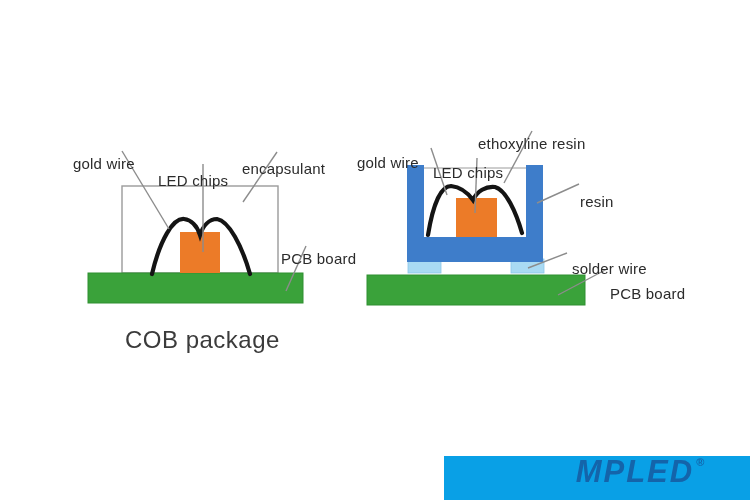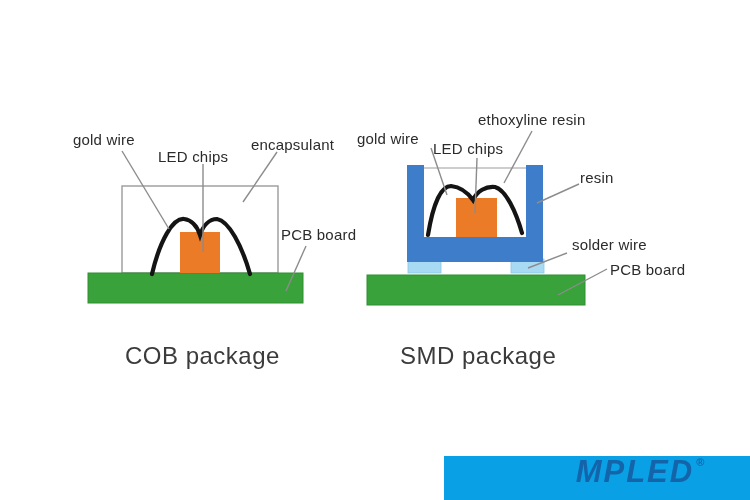--- a/index.html
+++ b/index.html
@@ -2,24 +2,24 @@
 <html style="--pcb-green: #3aa23a; --chip-orange: #ec7b28; --frame-blue: #3e7dca; --solder-light-blue: #a9daf3; --encapsulant-outline-gray: #9b9b9b; --pointer-line-gray: #8c8c8c; --wire-black: #141414; --label-text: #2b2b2b; --banner-blue: #09a0e6; --logo-blue: #1464aa;"><head>
 <meta charset="utf-8">
 <style>
   html,body{margin:0;padding:0;background:#f4f4f4;}
   .stage{
     position:relative;width:750px;height:500px;background:#ffffff;overflow:hidden;
     font-family:"Liberation Sans",sans-serif;
   }
   .label{
     position:absolute;font-size:15px;color:var(--label-text,#2b2b2b);
-    white-space:nowrap;letter-spacing:0.2px;
+    white-space:nowrap;letter-spacing:0.2px;margin-top:24px;
   }
   .caption{
-    position:absolute;font-size:24px;color:#3b3b3b;white-space:nowrap;letter-spacing:0.5px;margin-top:16px;
+    position:absolute;font-size:24px;color:#3b3b3b;white-space:nowrap;letter-spacing:0.5px;
   }
   svg.art{position:absolute;left:0;top:0;}
   .pcb{fill:var(--pcb-green,#3aa23a);stroke:#2f8f30;stroke-width:1;}
   .chip{fill:var(--chip-orange,#ec7b28);}
   .wire{fill:none;stroke:var(--wire-black,#141414);stroke-width:4.2;stroke-linecap:round;}
   .outline{fill:none;stroke:var(--encapsulant-outline-gray,#9b9b9b);stroke-width:1.4;}
   .pointer{stroke:var(--pointer-line-gray,#8c8c8c);stroke-width:1.4;}
   .framepart{fill:var(--frame-blue,#3e7dca);}
   .solder{fill:var(--solder-light-blue,#a9daf3);stroke:#8cc6e8;stroke-width:0.8;}
   .cavity-top{stroke:var(--encapsulant-outline-gray,#9b9b9b);stroke-width:1.2;}
@@ -65,30 +65,29 @@
     <line class="pointer" x1="532" y1="131" x2="504" y2="183"></line>
     <line class="pointer" x1="431" y1="148" x2="447" y2="195"></line>
     <line class="pointer" x1="477" y1="158" x2="475" y2="213"></line>
     <line class="pointer" x1="579" y1="184" x2="537" y2="203"></line>
     <line class="pointer" x1="567" y1="253" x2="528" y2="268"></line>
     <line class="pointer" x1="607" y1="269" x2="558" y2="295"></line>
   </svg>
 
   <div class="label" style="left:73px;top:131px">gold wire</div>
   <div class="label" style="left:158px;top:148px">LED chips</div>
-  <div class="label" style="left:251px;top:136px">encapsulant</div>
+  <div class="label" style="left:242px;top:136px">encapsulant</div>
   <div class="label" style="left:281px;top:226px">PCB board</div>
   <div class="caption" style="left:125px;top:326px">COB package</div>
 
   <div class="label" style="left:357px;top:130px">gold wire</div>
   <div class="label" style="left:433px;top:140px">LED chips</div>
   <div class="label" style="left:478px;top:111px">ethoxyline resin</div>
   <div class="label" style="left:580px;top:169px">resin</div>
   <div class="label" style="left:572px;top:236px">solder wire</div>
   <div class="label" style="left:610px;top:261px">PCB board</div>
-  <div class="caption" style="left:400px;top:326px">SMD package</div>
 
   <div class="banner">
     <span class="logo-text">MPLED</span>
       <span class="logo-reg">®</span>
   </div>
 
 </div>
 
 </body></html>

